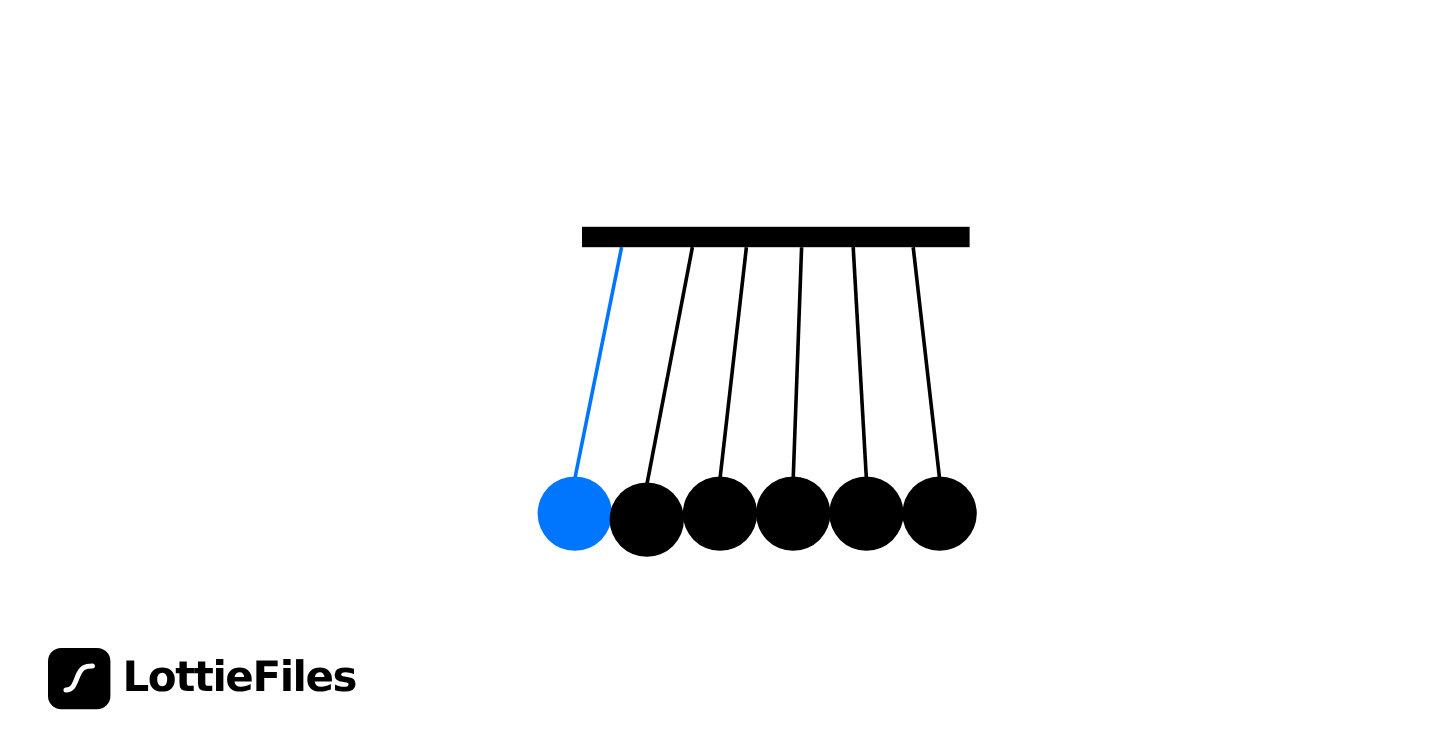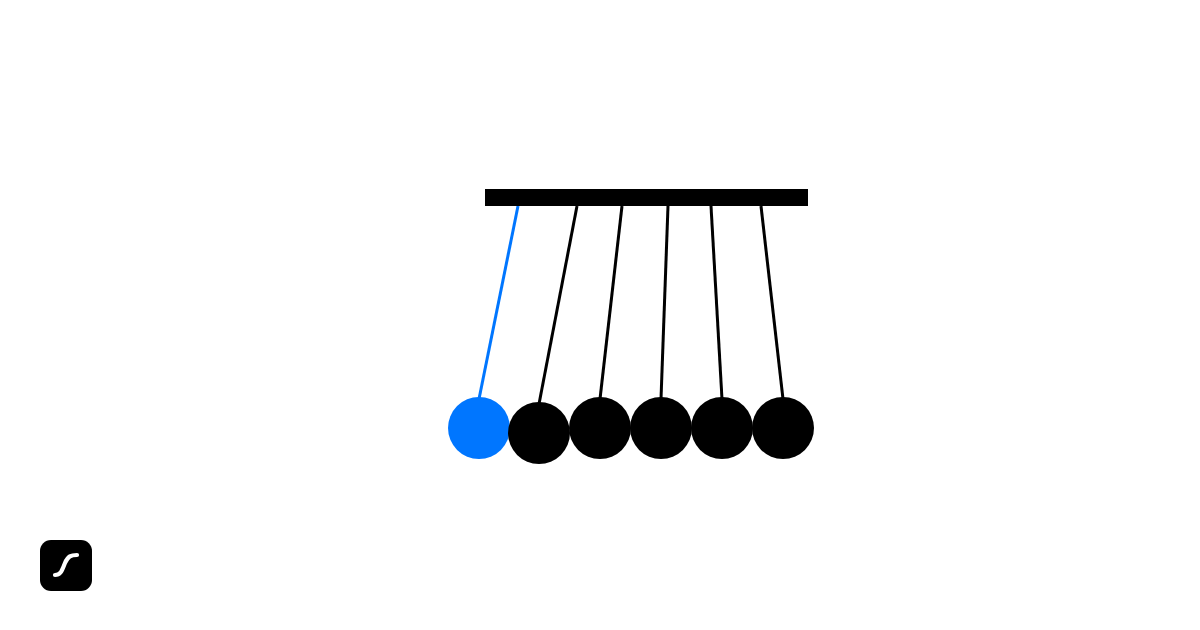--- a/index.html
+++ b/index.html
@@ -43,13 +43,14 @@
       <circle cx="783" cy="428" r="31" fill="#000000"></circle>
     </g>
 </svg>
 
 <div class="logo">
   <div class="logo-icon">
     <svg width="34" height="34" viewBox="0 0 34 34">
       <path d="M6 27 C 12 27, 13 22, 16 15 C 19 8, 22 7, 28 7" stroke="#fff" stroke-width="4.2" fill="none" stroke-linecap="round"></path>
     </svg>
   </div>
+  <span class="logo-text">LottieFiles</span>
 </div>
 
 </body></html>

